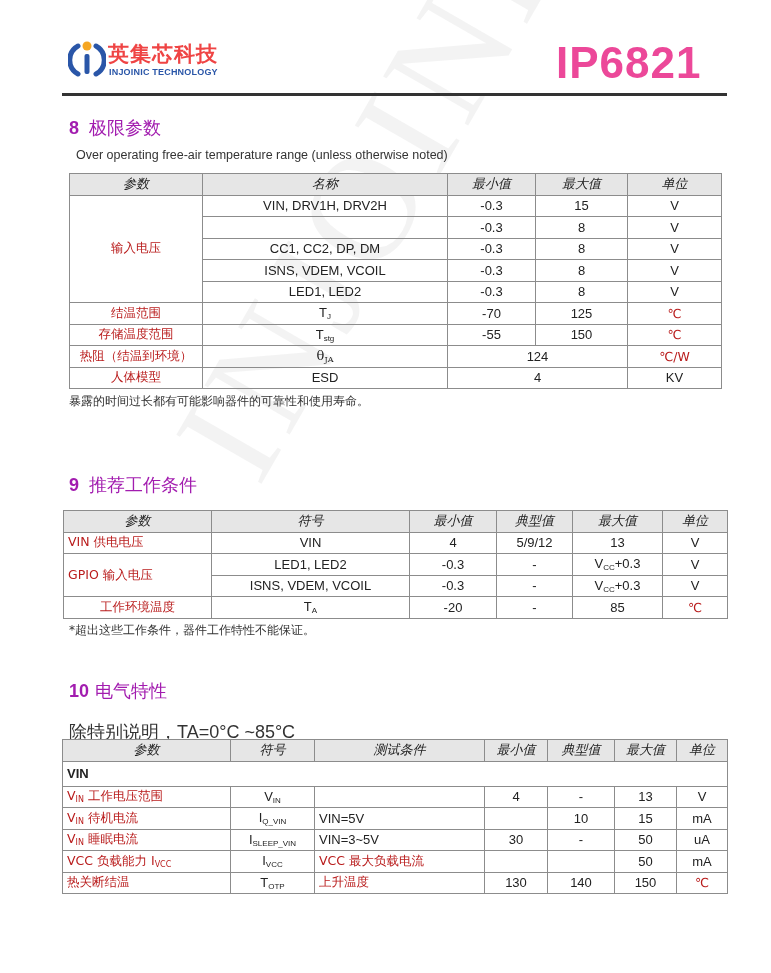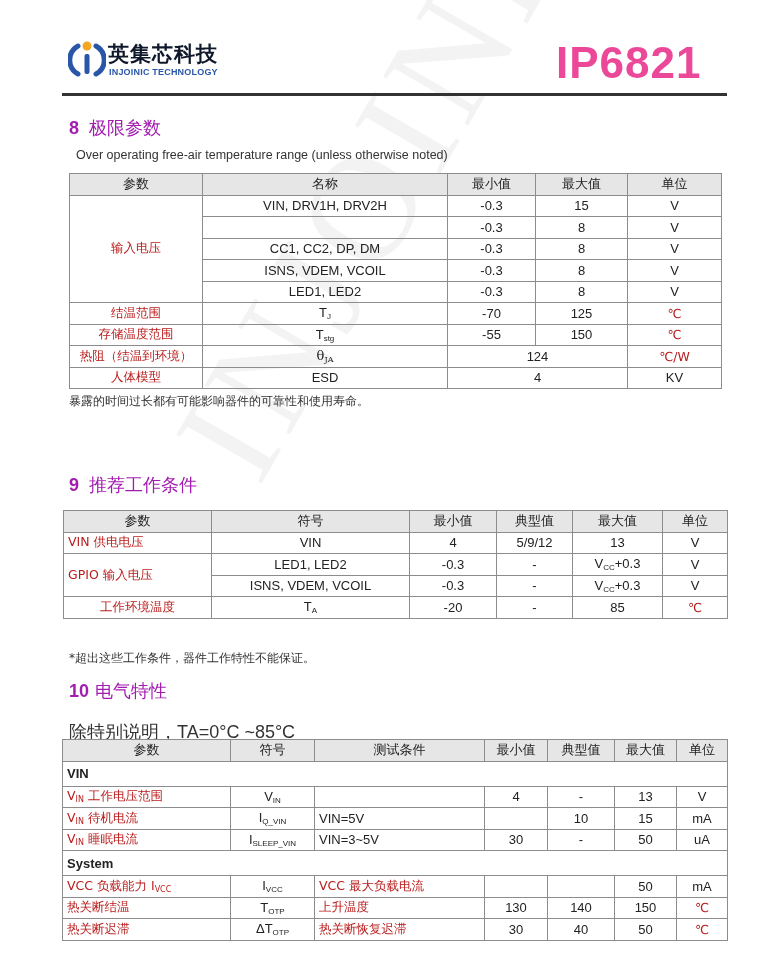--- a/index.html
+++ b/index.html
@@ -1,31 +1,31 @@
 <!DOCTYPE html>
 <html><head>
 <meta charset="utf-8">
 <style>
   html, body { margin:0; padding:0; background:#ffffff; }
   body { width:771px; height:973px; position:relative; overflow:hidden;
          font-family:"Liberation Sans", "DejaVu Sans", sans-serif; color:#222; }
   .abs { position:absolute; }
   
   .logo-mark { left:68px; top:38px; width:38px; height:42px; }
-  .logo-cn { left:108px; top:40px; font-size:21px; font-weight:bold; color:#0f172a; letter-spacing:1px; font-family:"DejaVu Sans", sans-serif; }
+  .logo-cn { left:108px; top:40px; font-size:21px; font-weight:bold; color:#ef4444; letter-spacing:1px; font-family:"DejaVu Sans", sans-serif; }
   .logo-en { left:109px; top:67px; font-size:9px; font-weight:bold; color:#2a56a8; letter-spacing:0.2px; }
   .part-no { left:556px; top:38px; font-size:44px; font-weight:bold; color:#ec4899; letter-spacing:1px; }
   .header-rule { left:62px; top:93px; width:665px; height:3px; background:#333; }
   .section-title { font-size:18px; color:#a21caf; font-family:"DejaVu Sans", sans-serif; }
   .section-title .num { font-family:"Liberation Sans", sans-serif; font-weight:bold; margin-right:10px; }
   .caption { font-size:12.5px; color:#333; }
   .note { font-size:12px; color:#333; line-height:24px; font-family:"DejaVu Sans", sans-serif; }
   table { border-collapse:collapse; position:absolute; table-layout:fixed; font-size:13px; }
   td, th { border:1px solid #8c8c8c; padding:0 4px; text-align:center; height:20.5px; color:#222; white-space:nowrap; overflow:hidden; }
-  th { background:#e6e6e6; font-weight:normal; font-family:"DejaVu Sans", sans-serif; font-size:13px; }
+  th { background:#e6e6e6; font-weight:normal; font-family:"DejaVu Sans", sans-serif; font-size:13px;font-style:italic; }
   td.cn { font-family:"DejaVu Sans", sans-serif; color:#b91c1c; font-size:12.5px; }
   td.left { text-align:left; }
   td.group { text-align:left; font-weight:bold; height:24px; }
   sub { font-size:8px; vertical-align:-2px; }
   .watermark { left:140px; top:420px; font-family:"Liberation Serif", serif; font-size:150px; color:rgba(160,160,160,0.13);
                transform:rotate(-60deg); transform-origin:left top; white-space:nowrap; letter-spacing:8px; pointer-events:none; }
 </style>
 </head>
 <body>
 
@@ -176,21 +176,21 @@
     <td class="cn">工作环境温度</td>
     <td><span>T</span><sub>A</sub></td>
     <td>-20</td>
     <td>-</td>
     <td>85</td>
     <td class="cn">℃</td>
   </tr>
 </tbody>
   </table>
 
-<div class="abs note" style="left:69px; top:646px;">*超出这些工作条件，器件工作特性不能保证。</div>
+<div class="abs note" style="left:69px; top:618px;">*超出这些工作条件，器件工作特性不能保证。</div>
 
 <div class="abs section-title" style="left:69px; top:679px;">
   <span class="num" style="margin-right:6px;">10</span><span>电气特性</span>
 </div>
 <div class="abs caption" style="left:69px; top:720px; font-size:18px;">除特别说明，TA=0°C ~85°C</div>
 
 <table style="left:62px; top:739px; width:665px;">
   <colgroup>
       <col style="width:168px">
       <col style="width:84px">
@@ -234,43 +234,31 @@
   <tr>
     <td class="left cn"><span>V</span><sub>IN</sub><span> 睡眠电流</span></td>
     <td><span>I</span><sub>SLEEP_VIN</sub></td>
     <td class="left">VIN=3~5V</td>
     <td>30</td>
     <td>-</td>
     <td>50</td>
     <td>uA</td>
   </tr>
   <tr>
-    <td class="group" colspan="7">System</td>
-  </tr>
-  <tr>
     <td class="left cn"><span>VCC 负载能力 I</span><sub>VCC</sub></td>
     <td><span>I</span><sub>VCC</sub></td>
     <td class="left cn">VCC 最大负载电流</td>
     <td></td>
     <td></td>
     <td>50</td>
     <td>mA</td>
   </tr>
   <tr>
     <td class="left cn"><span>热关断结温</span><sub></sub></td>
     <td><span>T</span><sub>OTP</sub></td>
     <td class="left cn">上升温度</td>
     <td>130</td>
     <td>140</td>
     <td>150</td>
     <td class="cn">℃</td>
   </tr>
-  <tr>
-    <td class="left cn"><span>热关断迟滞</span><sub></sub></td>
-    <td><span>ΔT</span><sub>OTP</sub></td>
-    <td class="left cn">热关断恢复迟滞</td>
-    <td>30</td>
-    <td>40</td>
-    <td>50</td>
-    <td class="cn">℃</td>
-  </tr>
 </tbody>
   </table>
 
 </body></html>

